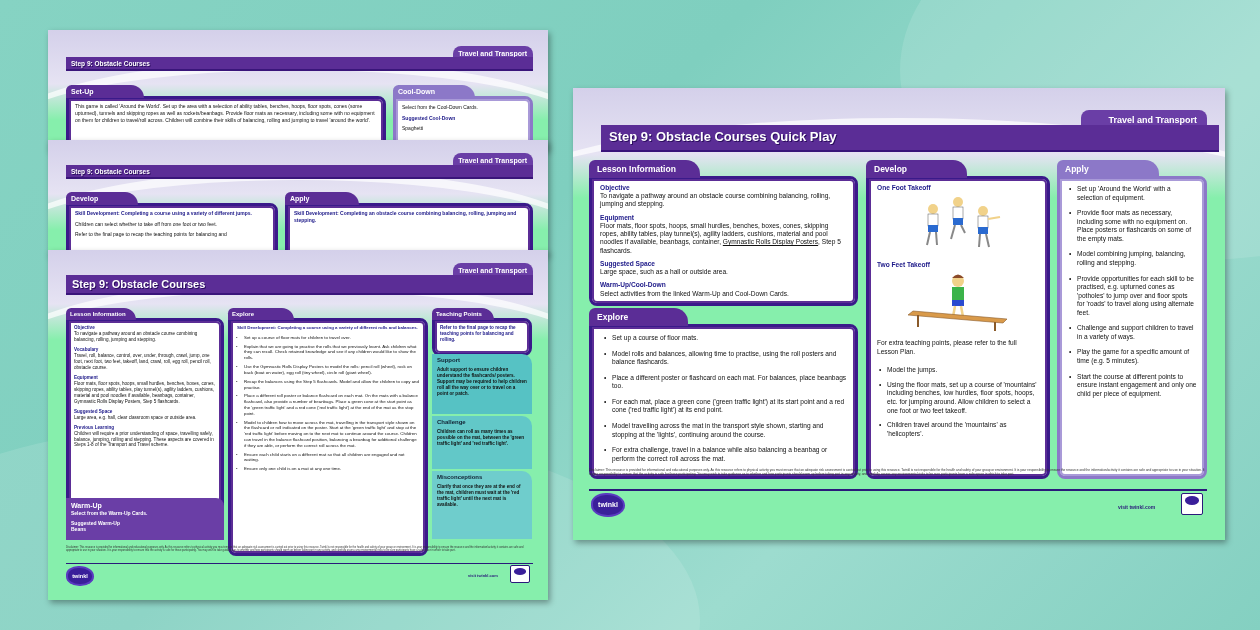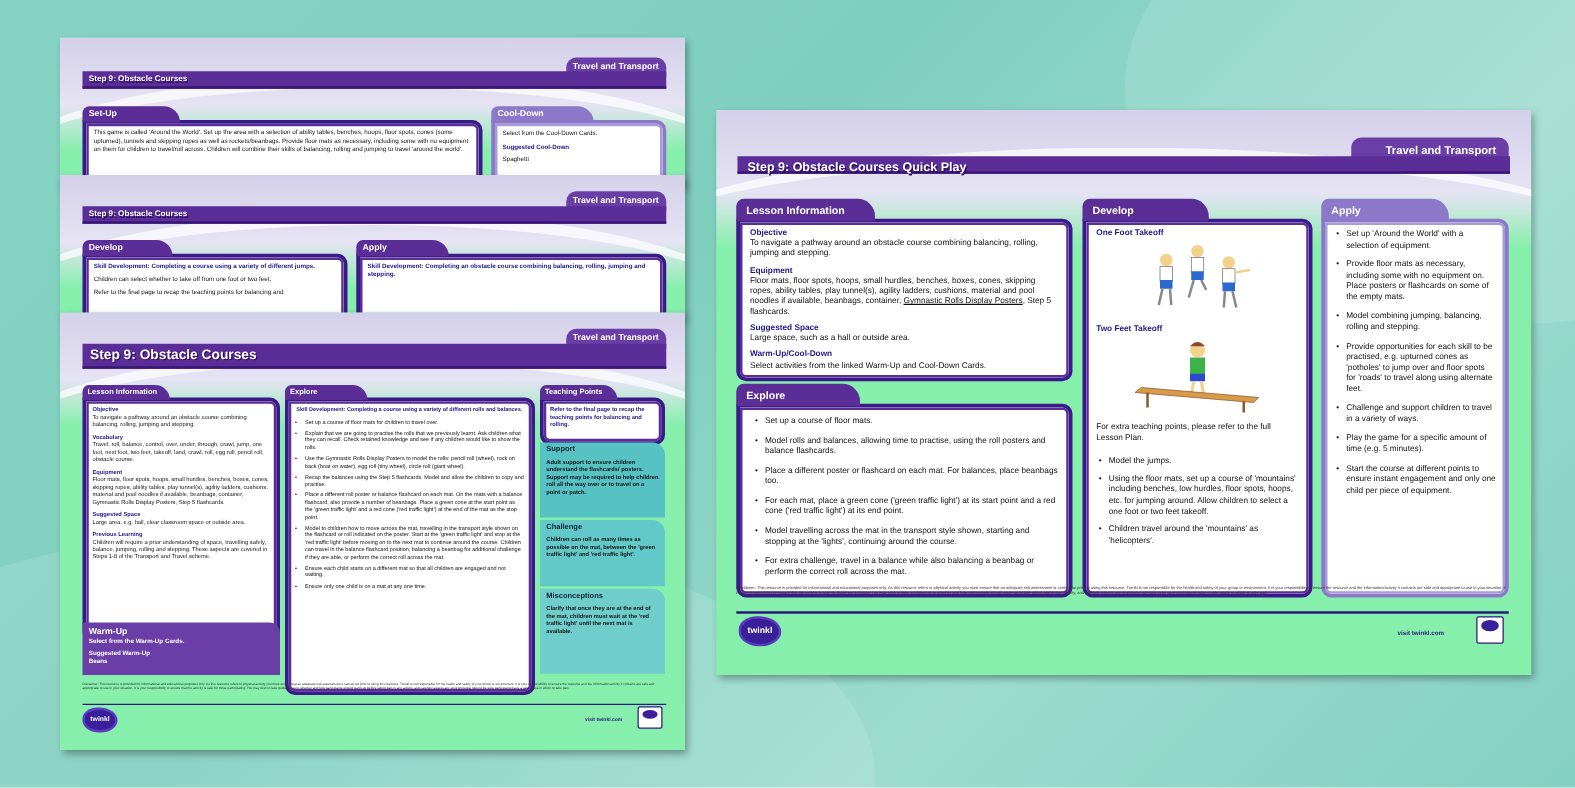--- a/index.html
+++ b/index.html
@@ -191,21 +191,21 @@
   <div class="disclaimer" style="left:18px;top:296px;width:467px;font-size:2.6px;line-height:1.3;">Disclaimer: This resource is provided for informational and educational purposes only. As this resource refers to physical activity you must ensure that an adequate risk assessment is carried out prior to using this resource. Twinkl is not responsible for the health and safety of your group or environment. It is your responsibility to ensure the resource and the information/activity it contains are safe and appropriate to use in your situation. It is your responsibility to ensure that the activity is safe for those participating. You may wish to take guidance as to whether and how participants should warm up before taking part in any activity, and carefully assess any environmental risks to be sure participants have a safe space in which to take part.</div>
   <div class="footer-rule" style="left:18px;top:313px;width:467px;height:1px;"></div>
   <div class="twinkl-logo" style="left:20px;top:318px;width:24px;height:16px;font-size:5.5px;line-height:16px;">twinkl</div>
   <div class="visit" style="left:420px;top:323px;font-size:4px;">visit twinkl.com</div>
   <div class="badge" style="left:462px;top:315px;width:20px;height:18px;"></div>
 </div>
 
 <div class="page" style="left:573px;top:88px;width:652px;height:452px;">
   <div class="swoosh" style="height:110px;"></div>
   <div class="tab-travel" style="left:508px;top:22px;width:126px;height:20px;font-size:9px;padding:5px 10px 0 0;">Travel and Transport</div>
-  <div class="titlebar" style="left:17px;top:37px;width:618px;height:14px;font-size:10px;padding:4px 8px;">
+  <div class="titlebar" style="left:28px;top:37px;width:618px;height:27px;font-size:13px;padding:4px 8px;">
     <span>Step 9: Obstacle Courses</span>
     <span style="color:#fff;">Quick Play</span>
   </div>
 
   <div class="panel" style="left:16px;top:70px;width:269px;">
     <div class="ptab" style="font-size:8.5px;padding:4px 24px 4px 8px;">Lesson Information</div>
     <div class="pbody" style="height:130px;padding:5px 8px;font-size:6.6px;line-height:1.25;margin-top:-2px;">
       <div>
           <div class="h">Objective</div>
           <div>To navigate a pathway around an obstacle course combining balancing, rolling, jumping and stepping.</div>

